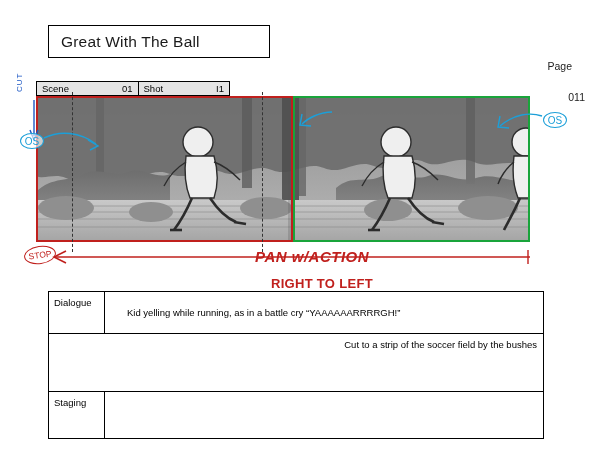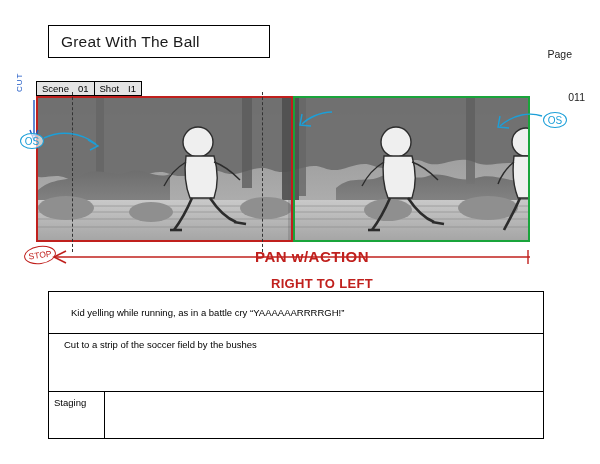--- a/index.html
+++ b/index.html
@@ -31,21 +31,21 @@
   }
   .title-text {
     font-size: 15.5px;
     letter-spacing: 0.2px;
     color: #1a1a1a;
   }
 
   .page-label {
     position: absolute;
     right: 28px;
-    top: 48px;
+    top: 60px;
     font-size: 10.5px;
     color: #222;
   }
   .page-num {
     position: absolute;
     right: 15px;
     top: 48px;
     font-size: 10.5px;
     color: #222;
     margin-top: 43px;
@@ -57,30 +57,30 @@
     left: 36px;
     top: 81px;
     display: flex;
     font-size: 9.5px;
   }
   .tag {
     border: 1px solid #000;
     background: #e4e4e4;
     padding: 2px 5px 2px 5px;
     display: flex;
-    gap: 9px;
+    gap: 25px;
     box-sizing: border-box;
     height: 15px;
     align-items: center;
   }
   .tag.shot {
     border-left: none;
   }
   .tag .tag-label { color: #000; }
-  .tag .tag-value { color: #000; }
+  .tag .tag-value { color: #000; margin-left: 28px; }
 
   
   .board {
     position: absolute;
     left: 36px;
     top: 96px;
     width: 494px;
     height: 146px;
     overflow: hidden;
     background: #7c7c7c;
@@ -169,20 +169,21 @@
     justify-content: center;
     transform: rotate(-8deg);
   }
   .pan-title {
     position: absolute;
     left: 255px;
     top: 248px;
     color: #c0201d;
     font-size: 15px;
     font-weight: bold;
+    font-style: italic;
     letter-spacing: 0.5px;
     white-space: nowrap;
   }
   .pan-sub {
     position: absolute;
     left: 271px;
     top: 276px;
     color: #c0201d;
     font-size: 13px;
     font-weight: bold;
@@ -216,21 +217,21 @@
   }
   .info-body {
     flex: 1;
     padding: 5px 6px 6px 18px;
     box-sizing: border-box;
     line-height: 1.45;
   }
   .row-dialogue { height: 42px; }
   .row-action { height: 58px; }
   .row-staging { height: 46px; }
-  .info-body .line { white-space: nowrap; }
+  .info-body .line { white-space: nowrap; text-align: right; }
   .dialogue-body { padding-left: 22px; padding-top: 14px; }
   .action-body { padding-left: 15px; padding-top: 4px; }
 </style>
 </head>
 <body>
 
 <div class="title-box">
   <span class="title-text">Great With The Ball</span>
 </div>
 <div class="page-label">Page</div>
@@ -363,20 +364,21 @@
   <line x1="12" y1="9" x2="486" y2="9" stroke="#c0201d" stroke-width="1.4"></line>
   <path d="M22,3 L10,9 L22,15" stroke="#c0201d" stroke-width="1.6" fill="none"></path>
   <line x1="484" y1="2" x2="484" y2="16" stroke="#c0201d" stroke-width="1.4"></line>
 </svg>
 <div class="pan-title">PAN w/ACTION</div>
 <div class="pan-sub">RIGHT TO LEFT</div>
 
 <div class="info-table">
 
   <div class="info-row row-dialogue">
+    <div class="info-label">Dialogue</div>
     <div class="info-body dialogue-body">Kid yelling while running, as in a battle cry “YAAAAAARRRRGH!”</div>
   </div>
 
   <div class="info-row row-action">
     <div class="info-body action-body">
       <div class="line">Cut to a strip of the soccer field by the bushes</div>
     </div>
   </div>
 
   <div class="info-row row-staging">

